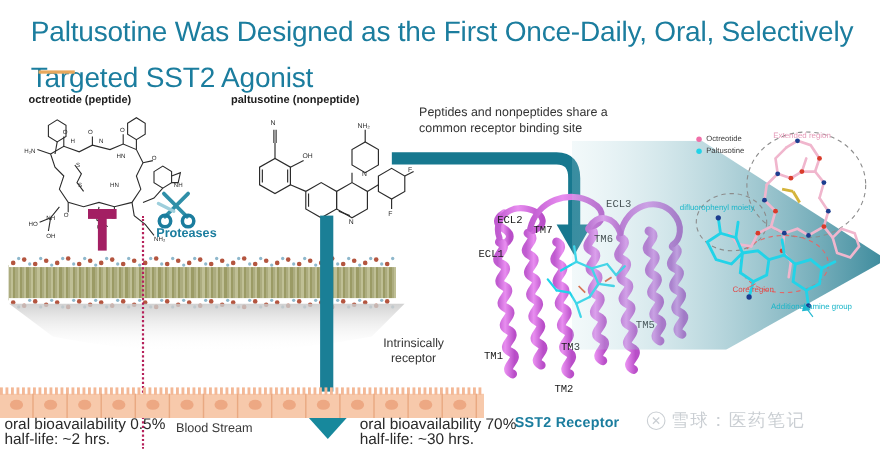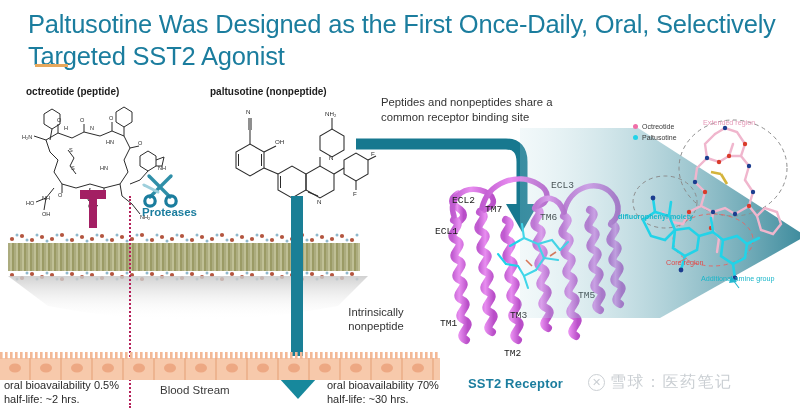--- a/index.html
+++ b/index.html
@@ -7,21 +7,21 @@
     width: 800px; height: 408px;
     background: #ffffff;
     font-family: "Liberation Sans", sans-serif;
     overflow: hidden;
   }
   #slide { position: relative; width: 800px; height: 408px; background: #fff; }
 
   
   #title-block { position: absolute; left: 28px; top: 8px; width: 760px; }
   #title-text {
-    font-size: 25.5px; line-height: 32px; color: #1b7d9e;
+    font-size: 25.5px; line-height: 42px; color: #1b7d9e;
     font-family: "Liberation Sans", sans-serif; letter-spacing: -0.2px;
   }
   #title-underline {
     position: absolute; left: 35px; top: 64px; width: 33px; height: 3px;
     background: #e8a85c;
   }
 
   
   .mol-heading {
     position: absolute; font-size: 10px; font-weight: bold; color: #1c1c1c;
@@ -80,21 +80,21 @@
   }
 
   
   #permeate-bar {
     position: absolute; left: 291px; top: 196px; width: 12px; height: 160px;
     background: #1a7f96;
   }
   #permeate-arrow { position: absolute; left: 277px; top: 360px; width: 42px; height: 40px; }
 
   
-  .pk-text { position: absolute; font-size: 11px; line-height: 14px; color: #2a2a2a; }
+  .pk-text { position: absolute; font-size: 14px; line-height: 14px; color: #2a2a2a; }
   #pk-left { left: 4px; top: 378px; }
   #pk-right { left: 327px; top: 378px; }
   #bloodstream-label {
     position: absolute; left: 160px; top: 384px;
     font-size: 11.5px; color: #3a3a3a;
   }
 
   
   #connector-arrow { position: absolute; left: 356px; top: 130px; width: 200px; height: 110px; }
 
@@ -108,21 +108,21 @@
     position: absolute; left: 468px; top: 376px;
     font-size: 13px; font-weight: bold; color: #1b7d9e; letter-spacing: .2px;
   }
 
   
   #zoom-wedge { position: absolute; left: 520px; top: 128px; width: 290px; height: 190px; }
   #inset-panel { position: absolute; left: 625px; top: 112px; width: 175px; height: 185px; }
 
   .inset-label { position: absolute; font-size: 7.2px; white-space: nowrap; }
   #lbl-extended   { left: 703px; top: 118px; color: #e59ab8; }
-  #lbl-difluoro   { left: 618px; top: 212px; color: #19b6c9; font-weight: bold; }
+  #lbl-difluoro   { left: 618px; top: 184px; color: #19b6c9; }
   #lbl-core       { left: 666px; top: 258px; color: #e04a4a; }
   #lbl-amine      { left: 701px; top: 274px; color: #19b6c9; }
 
   
   #inset-legend { position: absolute; left: 633px; top: 122px; }
   .leg-row { display: flex; align-items: center; height: 9px; margin-bottom: 2px; }
   .leg-dot { width: 5px; height: 5px; border-radius: 50%; margin-right: 4px; }
   .leg-txt { font-size: 7px; color: #3a3a3a; }
 
   
@@ -439,21 +439,21 @@
     <defs>
       <linearGradient id="funnelgrad" x1="0" y1="0" x2="0" y2="1">
         <stop offset="0%" stop-color="#c9c9c9" stop-opacity=".85"></stop>
         <stop offset="100%" stop-color="#ffffff" stop-opacity="0"></stop>
       </linearGradient>
     </defs>
     <path d="M0,0 L360,0 L330,30 Q180,58 40,30 Z" fill="url(#funnelgrad)"></path>
   </svg>
 
   <div id="perm-label">
-    <span>Intrinsically nonpeptide</span>
+    <span>Intrinsically receptor</span>
   </div>
 
   <div id="permeate-bar"></div>
   <svg id="permeate-arrow" viewBox="0 0 42 40">
     <rect x="12" y="0" width="18" height="20" fill="#17889c"></rect>
     <polygon points="2,18 40,18 21,39" fill="#17889c"></polygon>
   </svg>
 
   <div id="degrade-line"></div>
 

